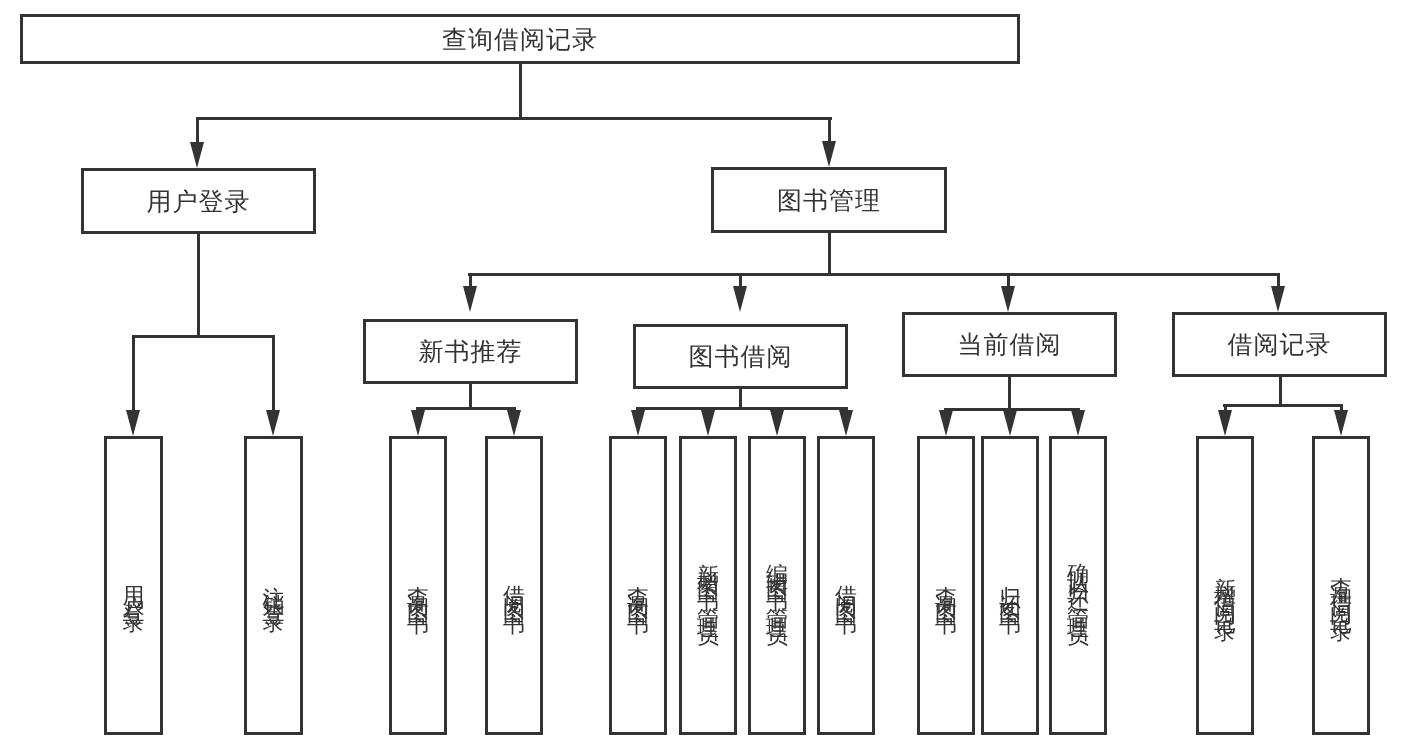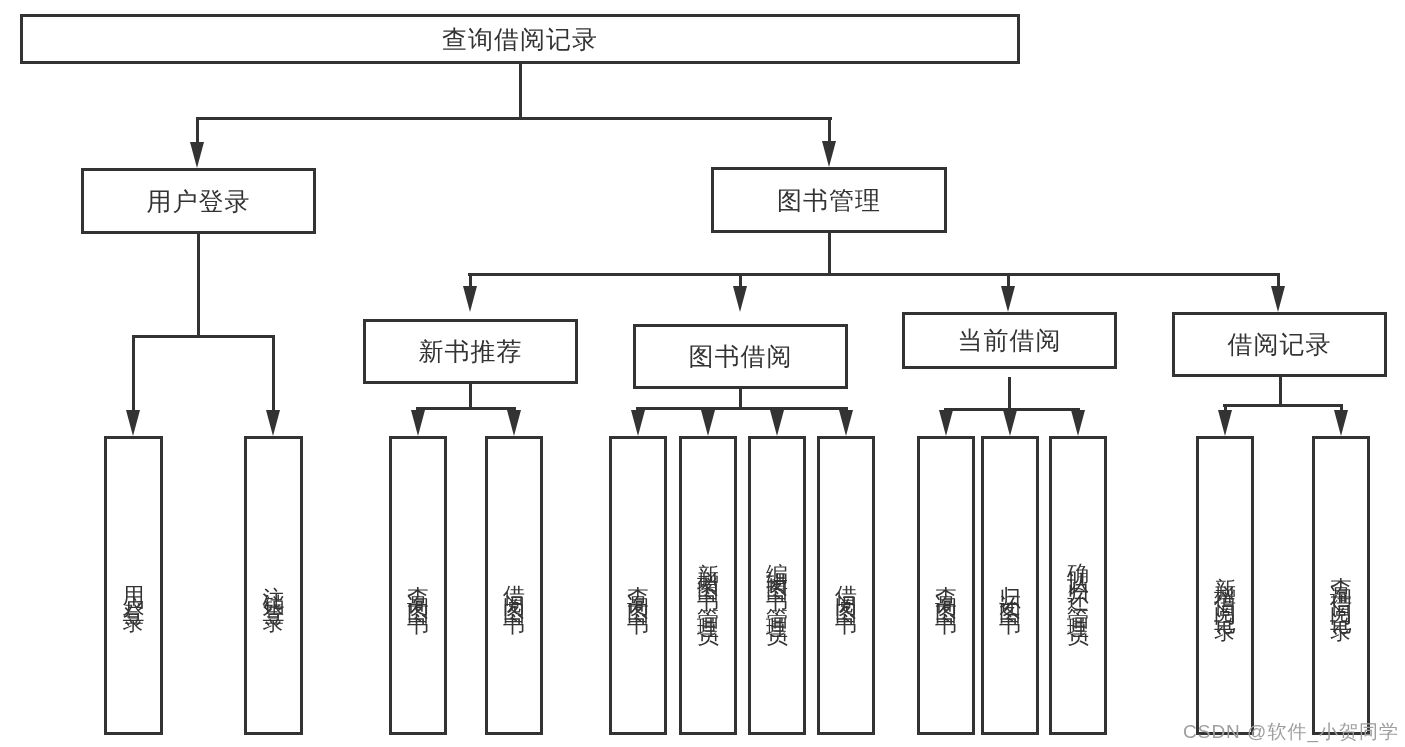--- a/index.html
+++ b/index.html
@@ -106,21 +106,21 @@
   <div class="ah" style="left:1001px;top:286px;"></div>
   <div class="vl" style="left:1277px;top:273px;height:13px;"></div>
   <div class="ah" style="left:1271px;top:286px;"></div>
 
   <div class="box" style="left:363px;top:312px;width:215px;height:65px;margin-top:7px;">
     <span>新书推荐</span>
   </div>
   <div class="box" style="left:633px;top:312px;width:215px;height:65px;margin-top:12px;">
     <span>图书借阅</span>
   </div>
-  <div class="box" style="left:902px;top:312px;width:215px;height:57px;">
+  <div class="box" style="left:902px;top:312px;width:215px;height:65px;">
     <span>当前借阅</span>
   </div>
   <div class="box" style="left:1172px;top:312px;width:215px;height:65px;">
     <span>借阅记录</span>
   </div>
 
   <div class="vl" style="left:469px;top:377px;height:30px;"></div>
   <div class="hl" style="left:416px;top:407px;width:100px;"></div>
   <div class="vl" style="left:417px;top:407px;height:3px;"></div>
   <div class="ah" style="left:411px;top:410px;"></div>
@@ -191,15 +191,14 @@
     <span>确认归还（管理员）</span>
   </div>
 
   <div class="leaf" style="left:1196px;">
     <span>新增借阅记录</span>
   </div>
   <div class="leaf" style="left:1312px;">
     <span>查询借阅记录</span>
   </div>
 
-  <div class="watermark">CSDN @软件_小贺同学</div>
 
 </div>
 
 </body></html>

